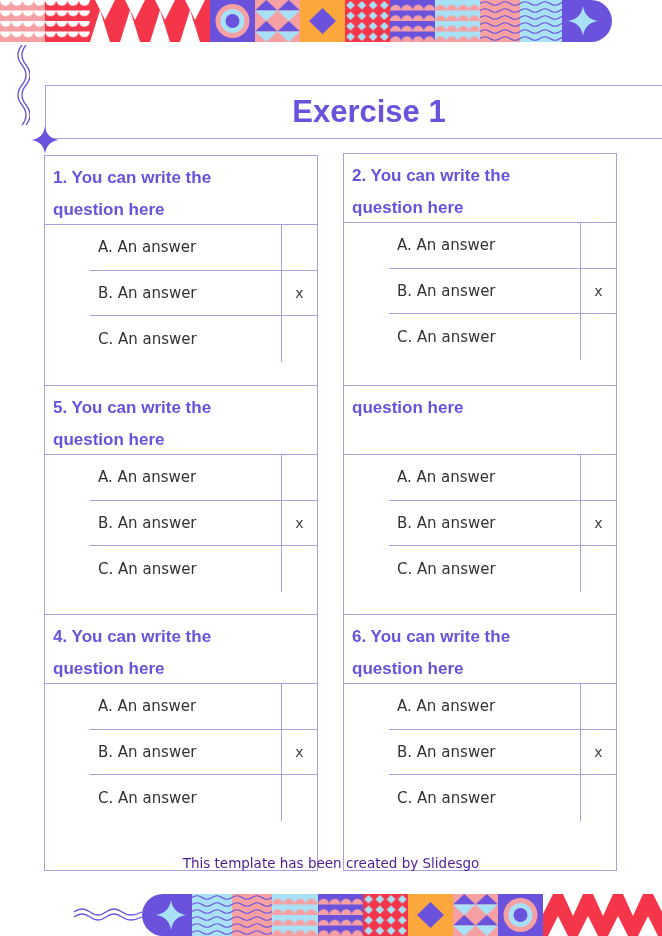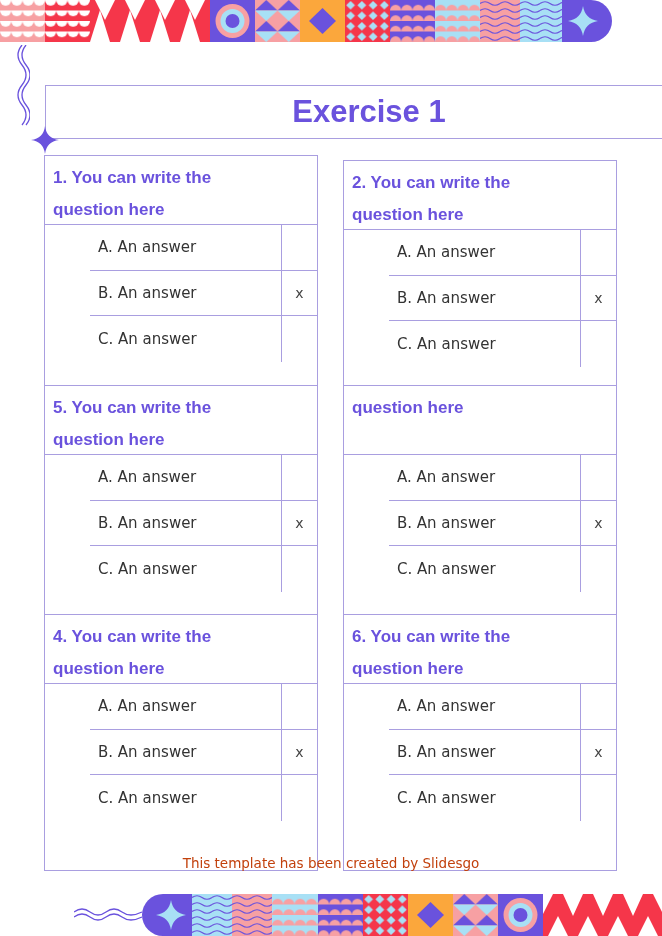--- a/index.html
+++ b/index.html
@@ -29,21 +29,21 @@
   .q-head {
     height: 69px; border-bottom: 1.5px solid #a99ee0; padding: 6px 8px 0 8px;
     color: #6a52dd; font-weight: bold; font-size: 17px; line-height: 32px;
     font-family: "Liberation Sans", sans-serif;
   }
   .q-row { height: 45.5px; display: flex; border-bottom: 1.5px solid #a99ee0; margin-left: 45px; }
   .q-row:last-child { border-bottom: none; }
   .q-ans { flex: 1; display: flex; align-items: center; padding-left: 8px; font-size: 15px; color: #333; font-family: "DejaVu Sans", sans-serif; }
   .q-mark { width: 36px; border-left: 1.5px solid #a99ee0; display: flex; align-items: center; justify-content: center; font-size: 14px; color: #444; }
 
-  .credit { position: absolute; left: 0; right: 0; top: 855px; text-align: center; font-size: 13.5px; color: #c2410c; font-family: "DejaVu Sans", sans-serif; }
+  .credit { position: absolute; left: 0; right: 0; top: 855px; text-align: center; font-size: 13.5px; color: #4c1d95; font-family: "DejaVu Sans", sans-serif; }
 </style>
 </head>
 <body>
 
 <svg width="0" height="0" style="position:absolute">
   <defs>
     <pattern id="scallopPink" width="11.25" height="10.5" patternUnits="userSpaceOnUse">
       <rect width="11.25" height="10.5" fill="#f7a0a3"></rect>
       <path d="M0 0 A5.6 5.6 0 0 0 11.25 0 Z" fill="#ffffff"></path>
     </pattern>
@@ -173,21 +173,21 @@
   <div class="q-row">
       <div class="q-ans">B. An answer</div>
       <div class="q-mark">x</div>
     </div>
   <div class="q-row">
       <div class="q-ans">C. An answer</div>
       <div class="q-mark"></div>
     </div>
 </div>
 
-<div class="q-card" style="left:343px; top:160px">
+<div class="q-card" style="left:343px; top:153px">
   <div class="q-head">
     <div>2. You can write the</div>
     <div>question here</div>
   </div>
   <div class="q-row">
       <div class="q-ans">A. An answer</div>
       <div class="q-mark"></div>
     </div>
   <div class="q-row">
       <div class="q-ans">B. An answer</div>

